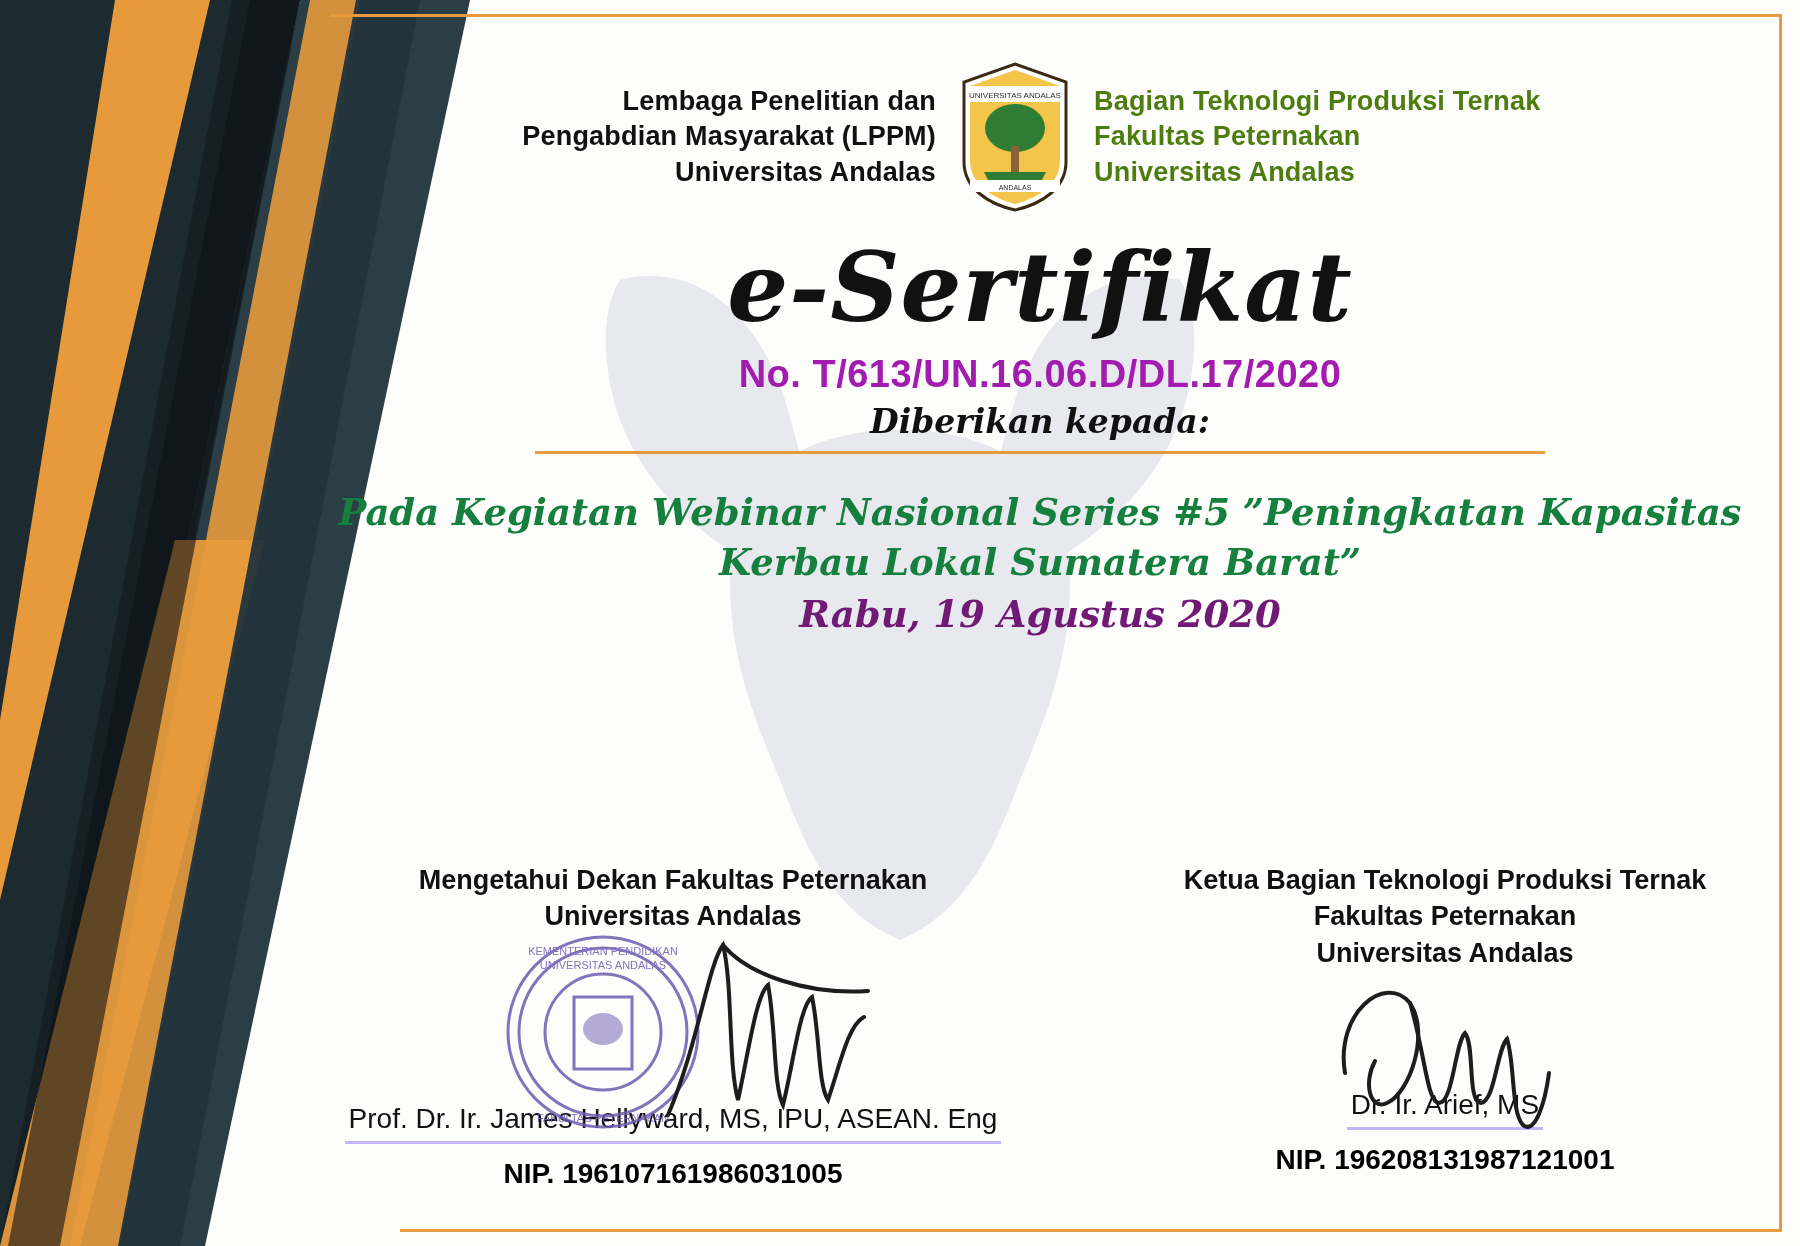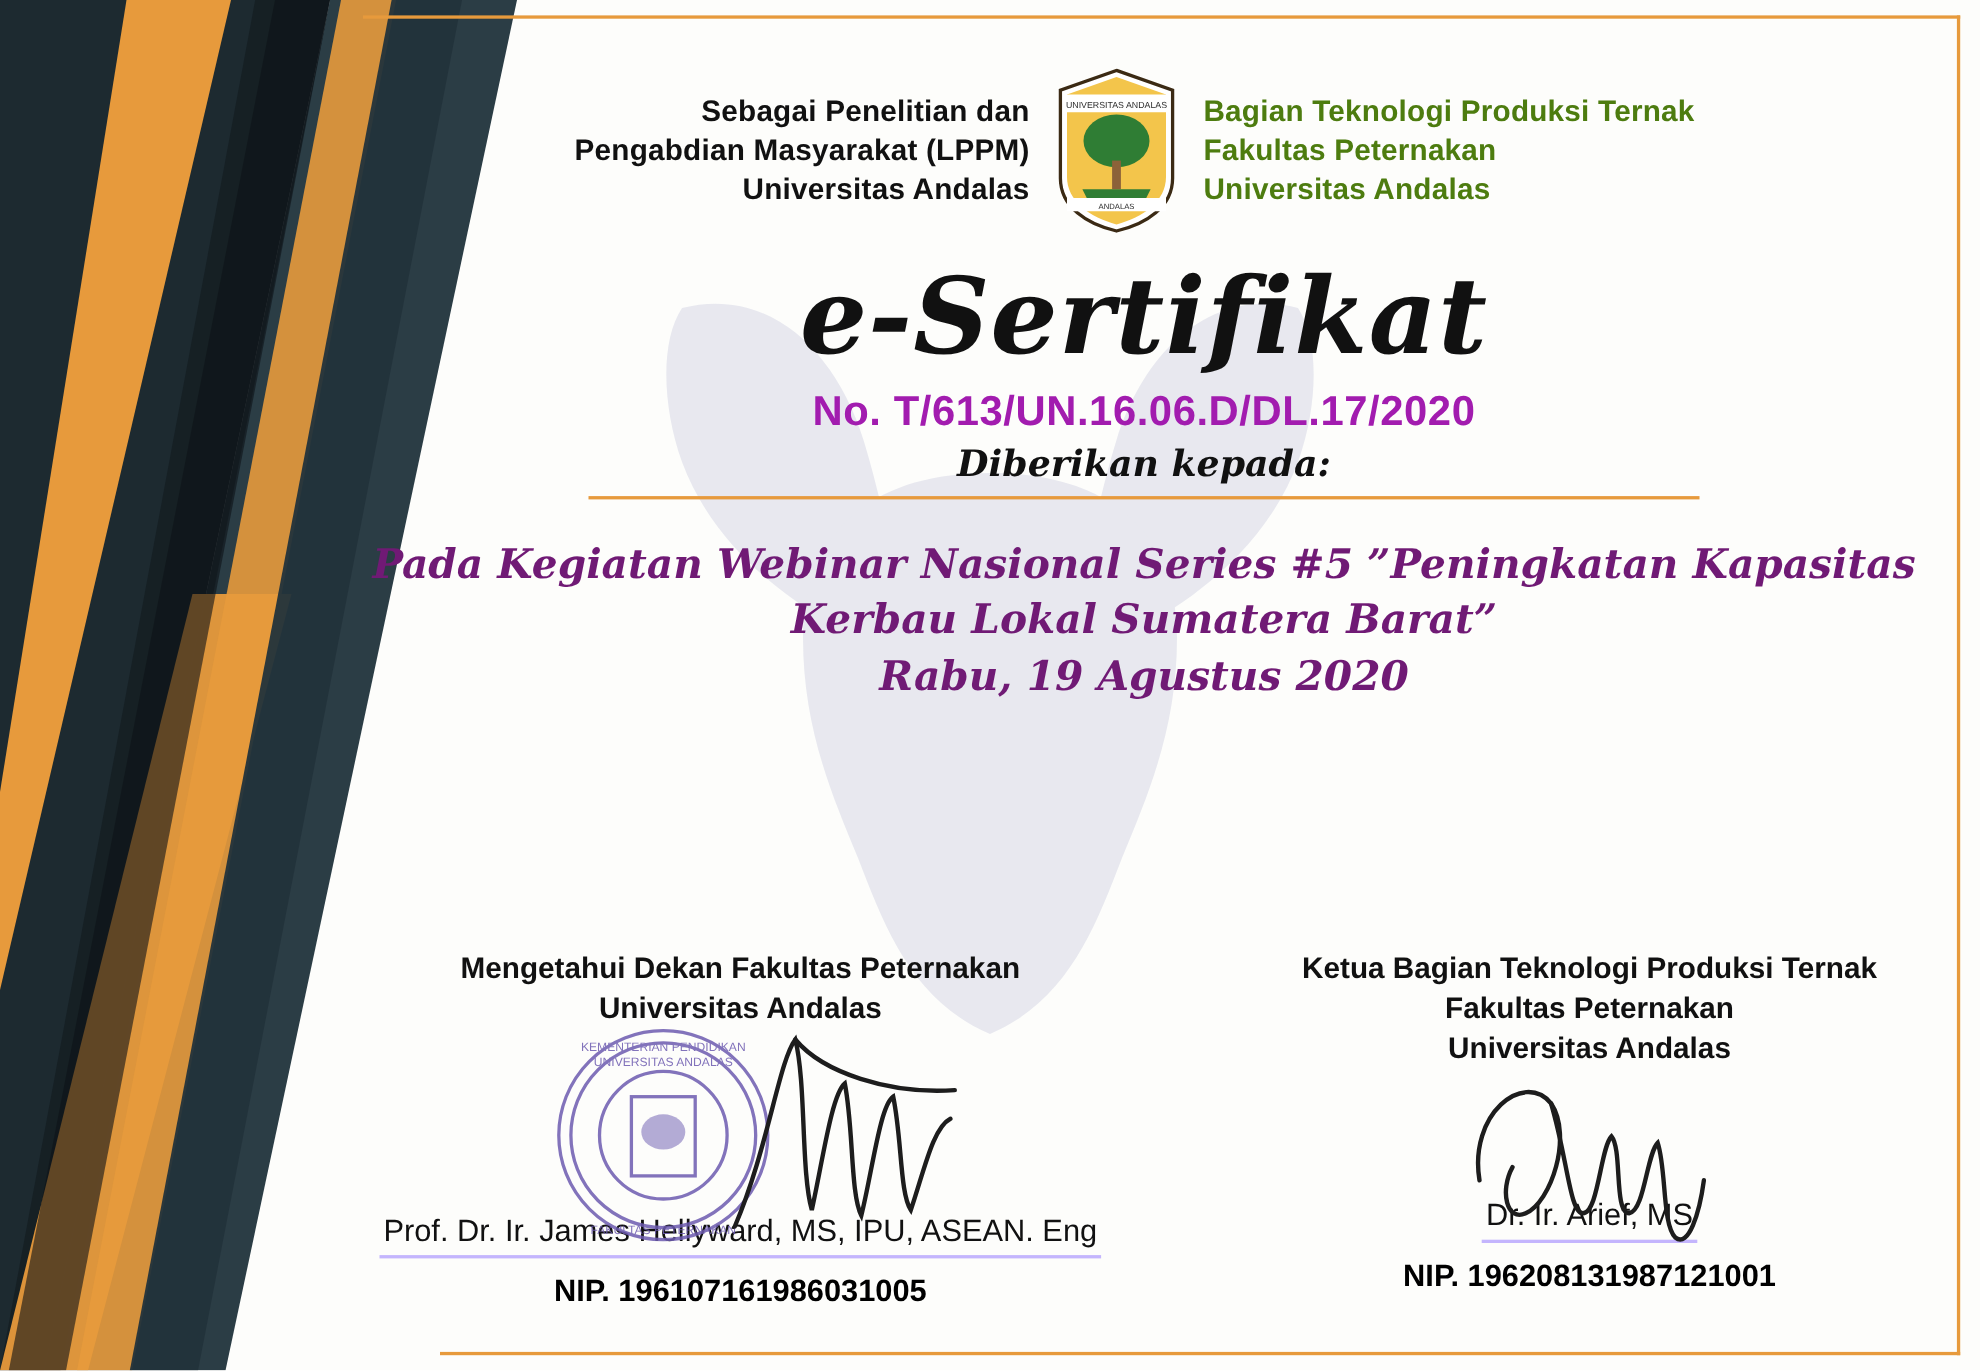--- a/index.html
+++ b/index.html
@@ -152,21 +152,21 @@
     font-weight: bold;
     color: #2a2a2a;
   }
   .event {
     margin-top: 34px;
     font-family: "DejaVu Serif", serif;
     font-style: italic;
     font-weight: bold;
     font-size: 37px;
     line-height: 1.35;
-    color: #701a75;
+    color: #15803d;
     padding: 0 30px;
   }
   .event-date {
     margin-top: 4px;
     font-family: "DejaVu Serif", serif;
     font-style: italic;
     font-weight: bold;
     font-size: 37px;
     color: #701a75;
   }
@@ -257,21 +257,21 @@
   <svg class="watermark" viewBox="0 0 640 700">
     <g fill="#d7d8e6">
       <path d="M40 30 C 120 10, 180 70, 205 150 C 225 215, 230 265, 250 300 L 200 330 C 140 300, 70 250, 40 170 C 22 120, 20 60, 40 30 Z"></path>
       <path d="M600 30 C 520 10, 460 70, 435 150 C 415 215, 410 265, 390 300 L 440 330 C 500 300, 570 250, 600 170 C 618 120, 620 60, 600 30 Z"></path>
       <path d="M320 180 C 205 180, 150 240, 150 330 C 150 410, 175 470, 200 530 C 225 595, 250 660, 320 690 C 390 660, 415 595, 440 530 C 465 470, 490 410, 490 330 C 490 240, 435 180, 320 180 Z"></path>
     </g>
   </svg>
 
   <div class="header">
     <div class="header-left">
-      <div>Sebagai Penelitian dan</div>
+      <div>Lembaga Penelitian dan</div>
       <div>Pengabdian Masyarakat (LPPM)</div>
       <div>Universitas Andalas</div>
     </div>
 
     <svg class="logo" viewBox="0 0 122 150">
       <path d="M61 2 L112 20 L112 100 C112 126 88 142 61 148 C34 142 10 126 10 100 L10 20 Z" fill="#ffffff" stroke="#3b2a14" stroke-width="3"></path>
       <path d="M61 8 L106 24 L106 99 C106 121 85 136 61 142 C37 136 16 121 16 99 L16 24 Z" fill="#f3c54b"></path>
       <path d="M16 24 L106 24 L106 40 L16 40 Z" fill="#ffffff"></path>
       <text x="61" y="36" font-size="8" text-anchor="middle" fill="#2c2c2c" font-family="'Liberation Sans',sans-serif">UNIVERSITAS ANDALAS</text>
       <ellipse cx="61" cy="66" rx="30" ry="24" fill="#2f7d34"></ellipse>

